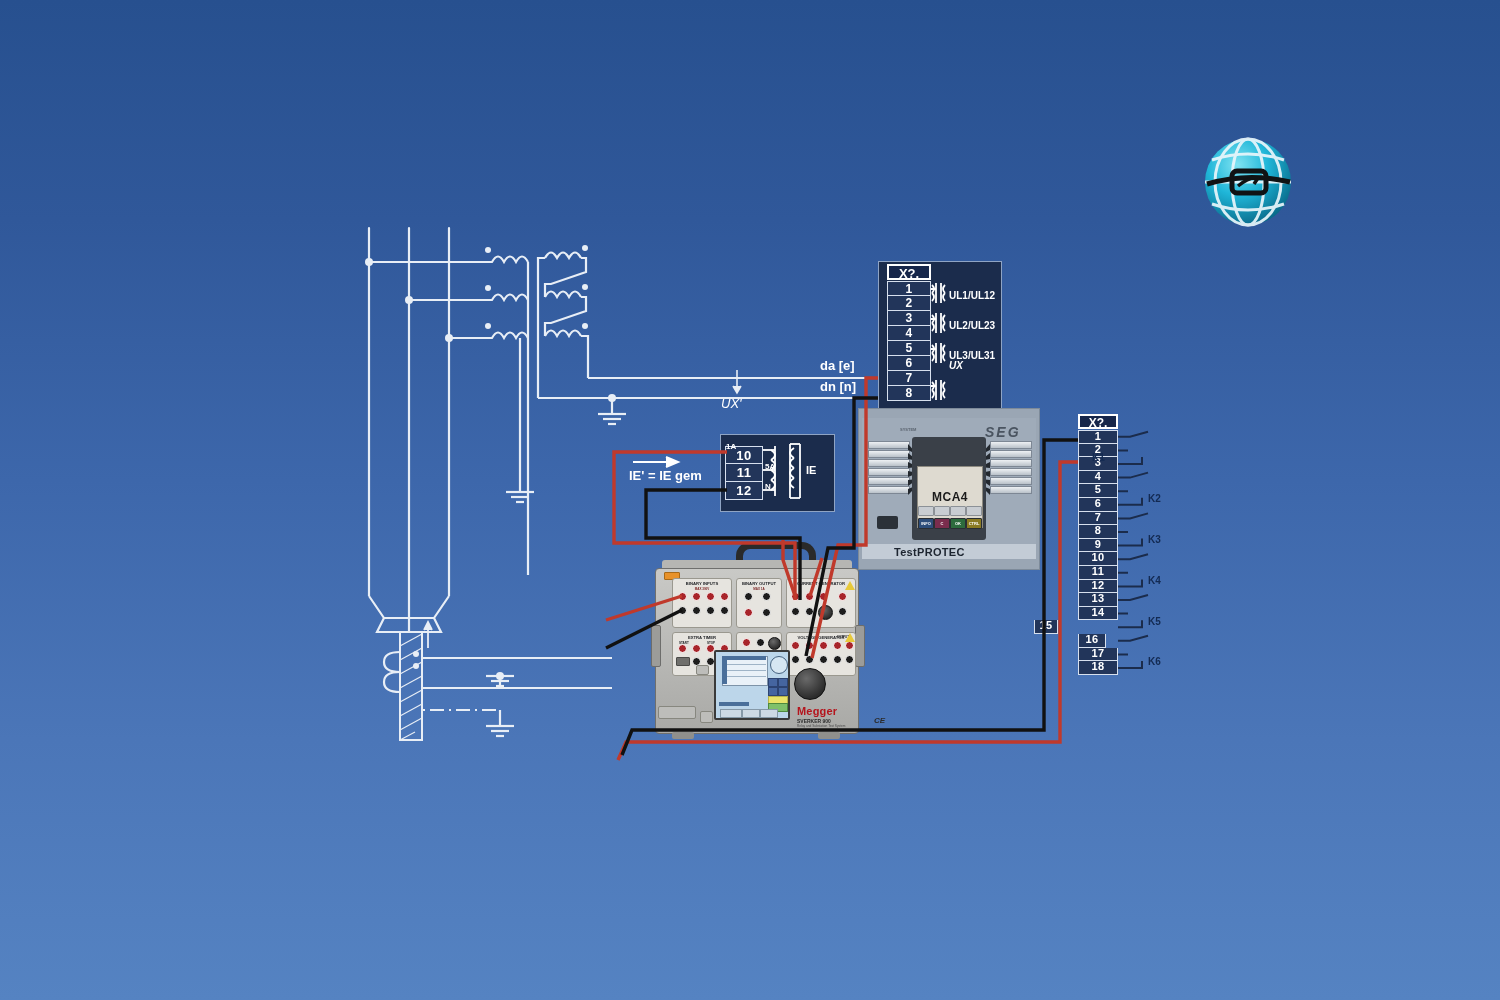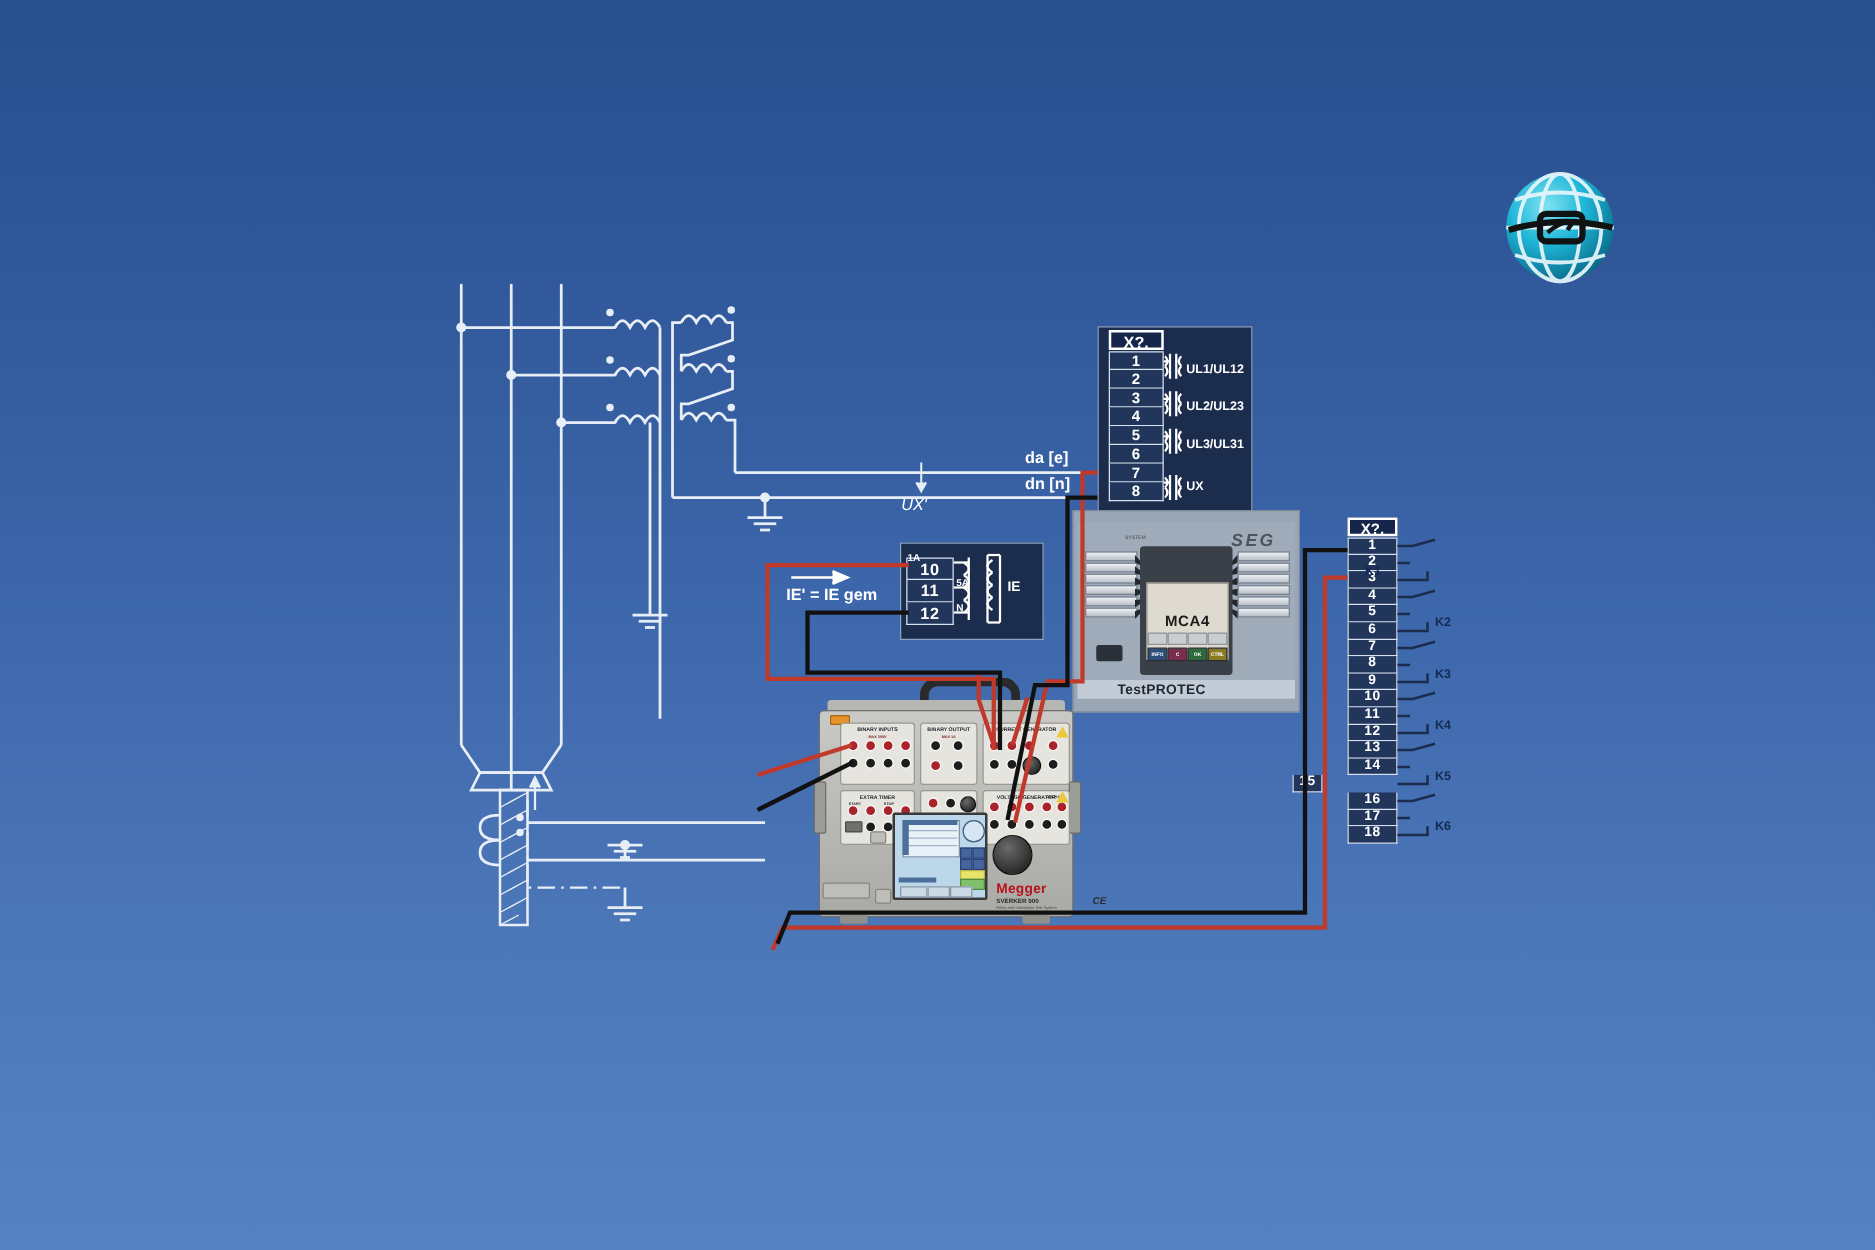--- a/index.html
+++ b/index.html
@@ -251,21 +251,21 @@
       <path d="M931 349 L936 349 M936 343 L936 363 M932 345 q4 4 0 8 M932 353 q4 4 0 8"></path>
       <path d="M941 343 L941 363 M945 345 q-4 4 0 8 M945 353 q-4 4 0 8"></path>
 
       <path d="M931 386 L936 386 M936 380 L936 400 M932 382 q4 4 0 8 M932 390 q4 4 0 8"></path>
       <path d="M941 380 L941 400 M945 382 q-4 4 0 8 M945 390 q-4 4 0 8"></path>
     </g>
   </svg>
   <div class="tlabel" style="left:949px;top:290px;font-size:10px;">UL1/UL12</div>
   <div class="tlabel" style="left:949px;top:320px;font-size:10px;">UL2/UL23</div>
   <div class="tlabel" style="left:949px;top:350px;font-size:10px;">UL3/UL31</div>
-  <div class="tlabel" style="left:949px;top:384px;font-size:10px;">UX</div>
+  <div class="tlabel" style="left:949px;top:360px;font-size:10px;font-style:italic;">UX</div>
 
   <div class="anno" style="left:820px;top:358px;font-size:13px;">da [e]</div>
   <div class="anno" style="left:820px;top:379px;font-size:13px;">dn [n]</div>
   <div class="anno italic" style="left:721px;top:396px;font-size:13px;">UX'</div>
 
   <div class="tblock" style="left:720px;top:434px;width:115px;height:78px;"></div>
 
   <div class="tcell first" style="position:absolute;left:725px;top:446px;width:38px;height:18px;line-height:17px;font-size:13px;">10</div>
   <div class="tcell" style="position:absolute;left:725px;top:464px;width:38px;height:18px;line-height:17px;font-size:13px;">11</div>
   <div class="tcell" style="position:absolute;left:725px;top:482px;width:38px;height:18px;line-height:17px;font-size:13px;">12</div>
@@ -368,21 +368,21 @@
       <div class="tcell" style="position: absolute; left: 1078px; top: 498px; width: 40px; height: 13.6px; line-height: 11.6px; font-size: 11px;">6</div>
       <div class="tcell" style="position: absolute; left: 1078px; top: 511.6px; width: 40px; height: 13.6px; line-height: 11.6px; font-size: 11px;">7</div>
       <div class="tcell" style="position: absolute; left: 1078px; top: 525.2px; width: 40px; height: 13.6px; line-height: 11.6px; font-size: 11px;">8</div>
       <div class="tcell" style="position: absolute; left: 1078px; top: 538.8px; width: 40px; height: 13.6px; line-height: 11.6px; font-size: 11px;">9</div>
       <div class="tcell" style="position: absolute; left: 1078px; top: 552.4px; width: 40px; height: 13.6px; line-height: 11.6px; font-size: 11px;">10</div>
       <div class="tcell" style="position: absolute; left: 1078px; top: 566px; width: 40px; height: 13.6px; line-height: 11.6px; font-size: 11px;">11</div>
       <div class="tcell" style="position: absolute; left: 1078px; top: 579.6px; width: 40px; height: 13.6px; line-height: 11.6px; font-size: 11px;">12</div>
       <div class="tcell" style="position: absolute; left: 1078px; top: 593.2px; width: 40px; height: 13.6px; line-height: 11.6px; font-size: 11px;">13</div>
       <div class="tcell" style="position: absolute; left: 1078px; top: 606.8px; width: 40px; height: 13.6px; line-height: 11.6px; font-size: 11px;">14</div>
       <div class="tcell" style="position: absolute; left: 1034px; top: 620.4px; width: 24px; height: 13.6px; line-height: 11.6px; font-size: 11px;">15</div>
-      <div class="tcell" style="position: absolute; left: 1078px; top: 634px; width: 40px; height: 13.6px; line-height: 11.6px; font-size: 11px;">16</div>
+      <div class="tcell" style="position: absolute; left: 1078px; top: 634px; width: 28px; height: 13.6px; line-height: 11.6px; font-size: 11px;">16</div>
       <div class="tcell" style="position: absolute; left: 1078px; top: 647.6px; width: 40px; height: 13.6px; line-height: 11.6px; font-size: 11px;">17</div>
       <div class="tcell" style="position: absolute; left: 1078px; top: 661.2px; width: 40px; height: 13.6px; line-height: 11.6px; font-size: 11px;">18</div>
     </div>
 
   <svg class="layer">
     <g id="kcontacts" stroke="#1b2c4c" stroke-width="2" fill="none">
         <path d="M1118 450.4 L1128 450.4 M1118 436.8 L1130 436.8 L1148 431.8 M1118 464 L1142 464 L1142 457"></path>
         <path d="M1118 491.2 L1128 491.2 M1118 477.6 L1130 477.6 L1148 472.6 M1118 504.8 L1142 504.8 L1142 497.8"></path>
         <path d="M1118 532 L1128 532 M1118 518.4 L1130 518.4 L1148 513.4 M1118 545.6 L1142 545.6 L1142 538.6"></path>
         <path d="M1118 572.8 L1128 572.8 M1118 559.1999999999999 L1130 559.1999999999999 L1148 554.1999999999999 M1118 586.4 L1142 586.4 L1142 579.4"></path>

